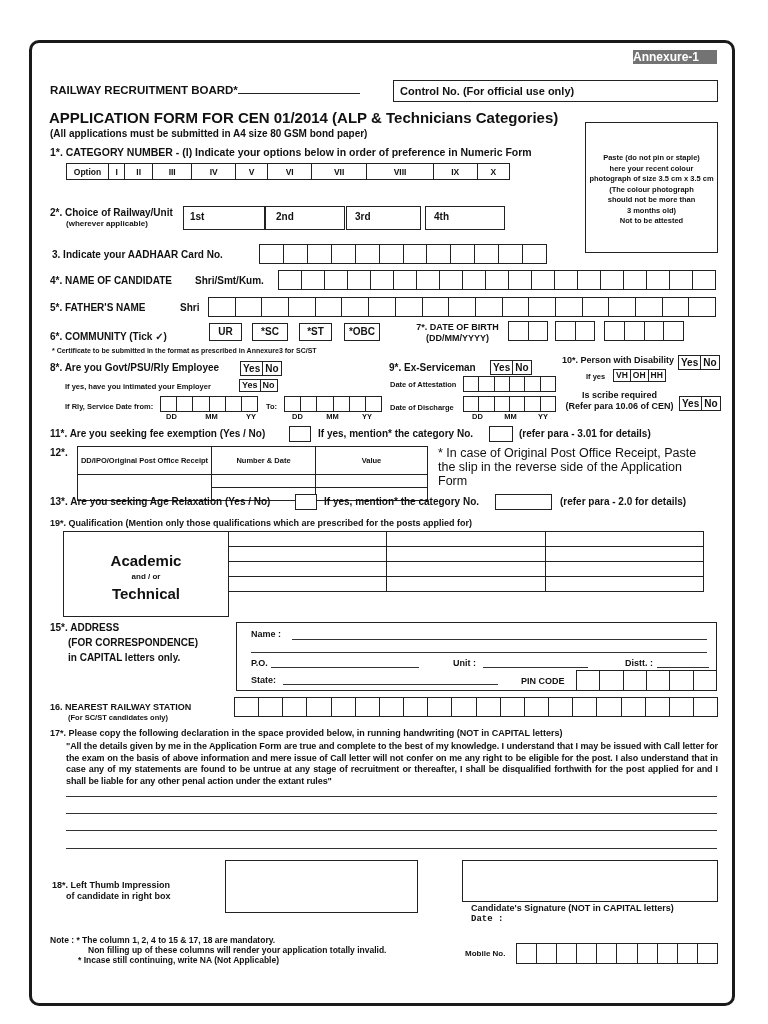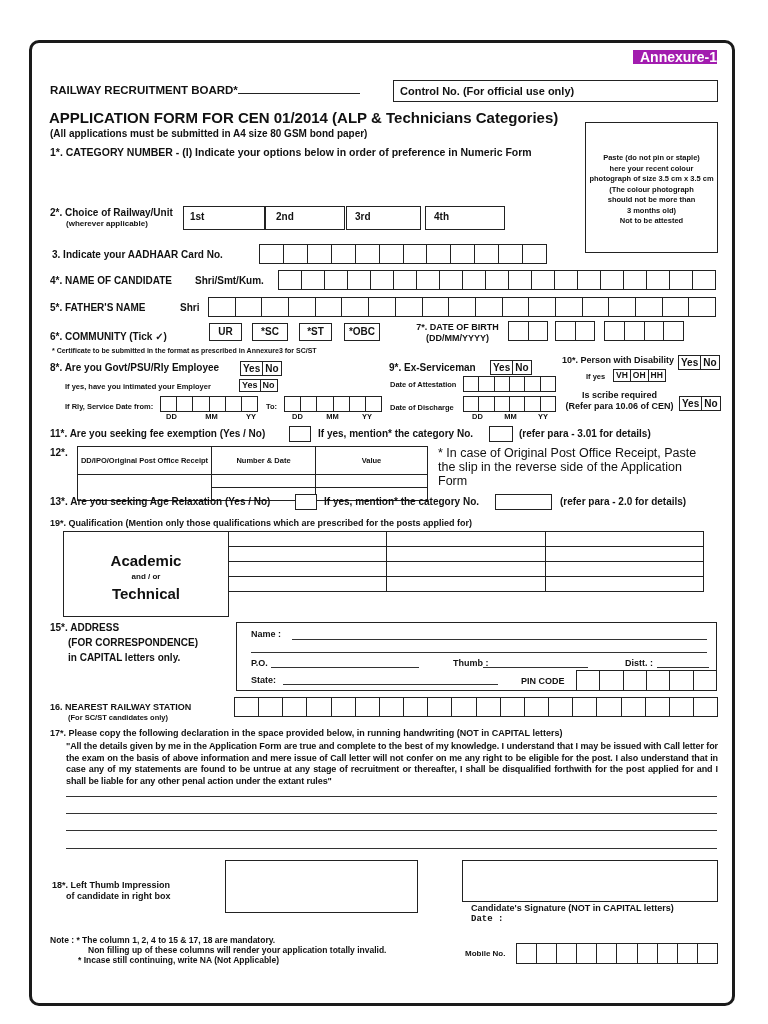--- a/index.html
+++ b/index.html
@@ -8,21 +8,21 @@
   .abs{position:absolute;}
   .b{font-weight:bold;}
   .t10{font-size:10px;}
   .t9{font-size:9px;}
   .t8{font-size:8px;}
   .t7{font-size:7.5px;}
   .box{position:absolute;border:1.3px solid #222;box-sizing:border-box;background:#fff;}
   .cells{position:absolute;display:flex;border:1.3px solid #222;box-sizing:border-box;background:#fff;}
   .cells .c{flex:1;border-right:1.3px solid #222;box-sizing:border-box;}
   .cells .c:last-child{border-right:none;}
-  .annex{background:#a21caf;color:#fff;font-weight:bold;font-size:14px;text-align:right;line-height:14px;}
+  .annex{background:#737373;color:#fff;font-weight:bold;font-size:12px;text-align:left;line-height:14px;}
   table.grid{position:absolute;border-collapse:collapse;font-size:8.5px;font-weight:bold;}
   table.grid td{border:1.3px solid #222;text-align:center;padding:0;}
   .yn{position:absolute;display:flex;border:1.3px solid #222;font-size:10px;font-weight:bold;line-height:13px;background:#fff;}
   .yn span{padding:0 2px;border-right:1.3px solid #222;}
   .yn span:last-child{border-right:none;}
   .line{position:absolute;height:0;border-top:1.3px solid #333;}
   .center{text-align:center;}
 </style>
 </head>
 <body>
@@ -45,20 +45,33 @@
       <div>(The colour photograph</div>
       <div>should not be more than</div>
       <div>3 months old)</div>
       <div>Not to be attested</div>
   </div>
 </div>
 
 <div class="abs b" style="left:50px;top:146px;font-size:10.5px;">1*. CATEGORY NUMBER - (I) Indicate your options below in order of preference in Numeric Form</div>
 <table class="grid" style="left:66px;top:163px;width:444px;">
   <tbody>
+      <tr style="height:16px;">
+    <td style="width:41px;">Option</td>
+    <td>I</td>
+        <td>II</td>
+        <td>III</td>
+        <td>IV</td>
+        <td>V</td>
+        <td>VI</td>
+        <td>VII</td>
+        <td>VIII</td>
+        <td>IX</td>
+        <td>X</td>
+  </tr>
 </tbody>
   </table>
 
 <div class="abs b t10" style="left:50px;top:207px;">2*. Choice of Railway/Unit</div>
 <div class="abs b t8" style="left:66px;top:219px;">(wherever applicable)</div>
 <div class="box b t10" style="left:183px;top:206px;width:82px;height:24px;padding:4px 6px;"><span>1st</span></div>
 <div class="box b t10" style="left:265px;top:206px;width:80px;height:24px;padding:4px 10px;"><span>2nd</span></div>
 <div class="box b t10" style="left:346px;top:206px;width:75px;height:24px;padding:4px 8px;"><span>3rd</span></div>
 <div class="box b t10" style="left:425px;top:206px;width:80px;height:24px;padding:4px 8px;"><span>4th</span></div>
 
@@ -306,21 +319,21 @@
 
 <div class="abs b t10" style="left:50px;top:622px;">15*.   ADDRESS</div>
 <div class="abs b t10" style="left:68px;top:637px;">(FOR CORRESPONDENCE)</div>
 <div class="abs b t10" style="left:68px;top:652px;">in CAPITAL letters only.</div>
 <div class="box" style="left:236px;top:622px;width:481px;height:69px;">
   <span class="abs b t9" style="left:14px;top:6px;">Name  :</span>
   <div class="line" style="left:55px;width:415px;top:16px;"></div>
   <div class="line" style="left:14px;width:456px;top:29px;"></div>
   <span class="abs b t9" style="left:14px;top:35px;">P.O.</span>
   <div class="line" style="left:34px;width:148px;top:44px;"></div>
-  <span class="abs b t9" style="left:216px;top:35px;">Thumb :</span>
+  <span class="abs b t9" style="left:216px;top:35px;">Unit :</span>
   <div class="line" style="left:246px;width:105px;top:44px;"></div>
   <span class="abs b t9" style="left:388px;top:35px;">Distt. :</span>
   <div class="line" style="left:420px;width:52px;top:44px;"></div>
   <span class="abs b t9" style="left:14px;top:52px;">State:</span>
   <div class="line" style="left:46px;width:215px;top:61px;"></div>
   <span class="abs b t9" style="left:284px;top:53px;">PIN CODE</span>
 </div>
 <div class="cells" style="left:576px;top:670px;width:141px;height:21px;">
     <div class="c"></div>
     <div class="c"></div>

